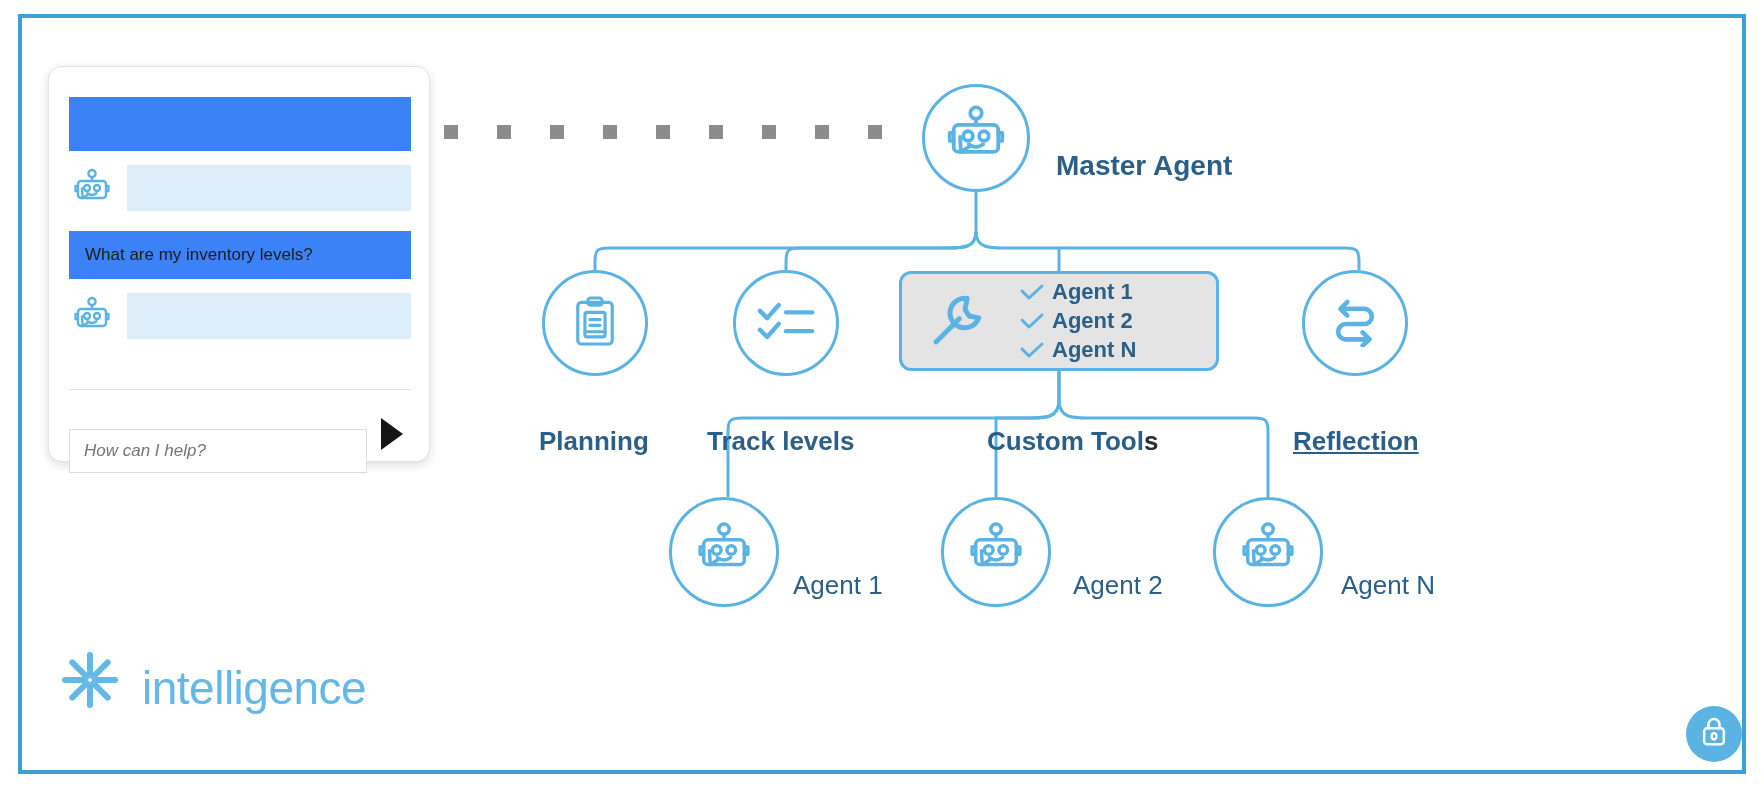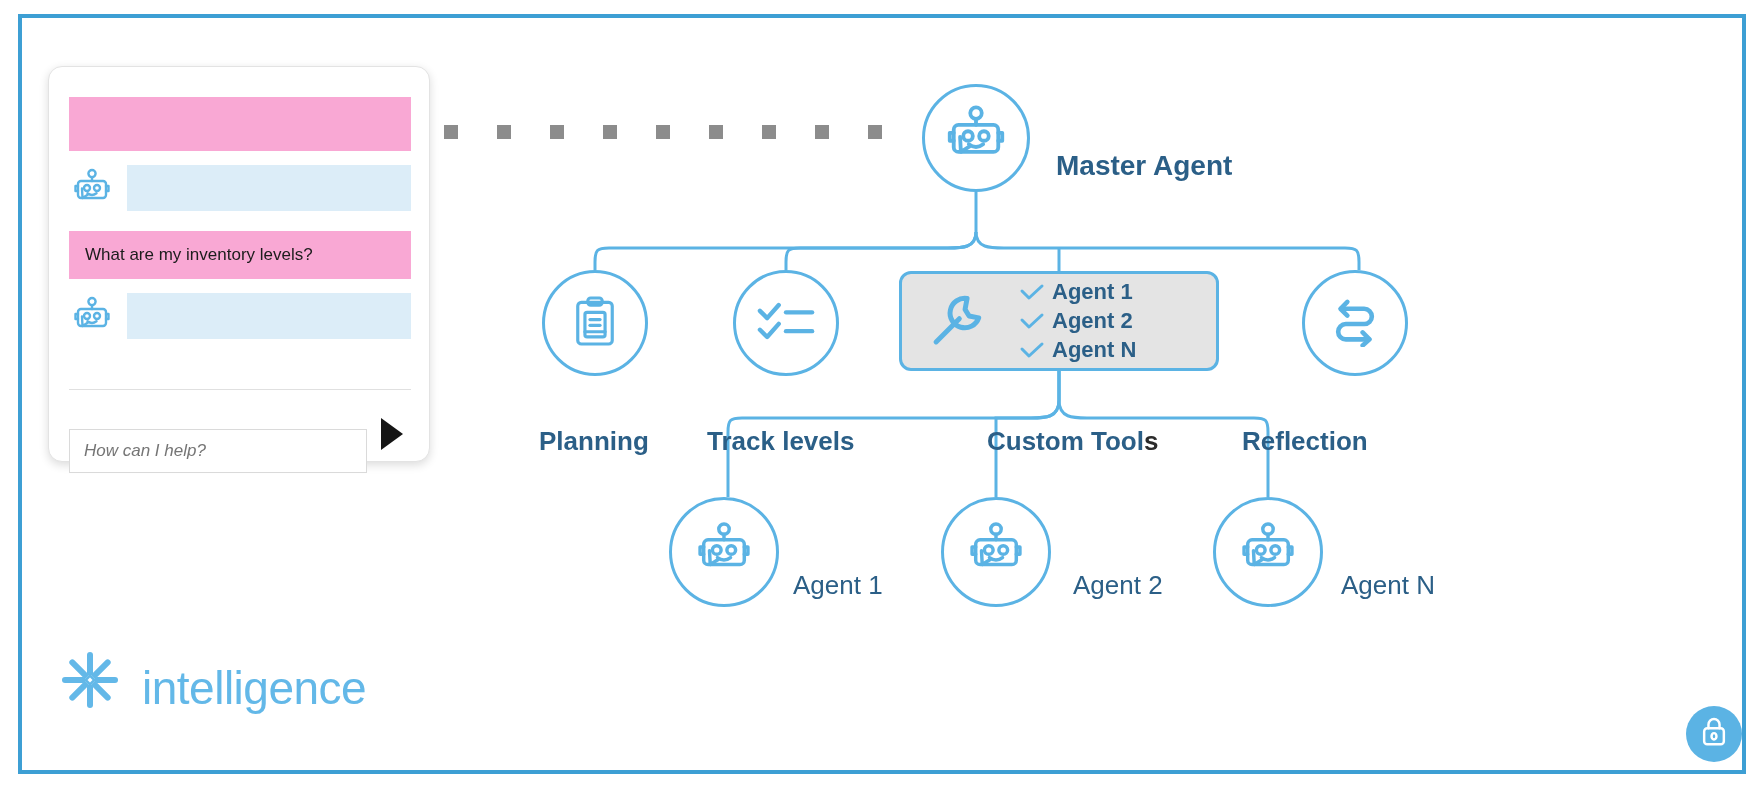--- a/index.html
+++ b/index.html
@@ -31,21 +31,21 @@
     left: 48px; top: 66px;
     width: 382px; height: 396px;
     background: #ffffff;
     border: 1px solid #e3e3e3;
     border-radius: 14px;
     box-shadow: 0 3px 10px rgba(0,0,0,0.14);
     padding: 0;
   }
   .chat-bar {
     position: absolute;
-    background: #f9a8d4;
+    background: #3b82f6;
   }
   #chat-topbar {
     left: 20px; top: 30px;
     width: 342px; height: 54px;
   }
   #chat-user-msg {
     left: 20px; top: 164px;
     width: 342px; height: 48px;
     display: flex; align-items: center;
     padding-left: 16px;
@@ -160,21 +160,21 @@
   
   #master-circle { left: 922px; top: 84px; width: 108px; height: 108px; }
   #master-label { left: 1056px; top: 114px; font-size: 28px; font-weight: bold; }
 
   
   #planning-circle { left: 542px; top: 270px; width: 106px; height: 106px; }
   #planning-label  { left: 539px; top: 390px; }
   #track-circle    { left: 733px; top: 270px; width: 106px; height: 106px; }
   #track-label     { left: 707px; top: 390px; }
   #reflect-circle  { left: 1302px; top: 270px; width: 106px; height: 106px; }
-  #reflect-label   { left: 1242px; top: 390px; }
+  #reflect-label   { left: 1293px; top: 390px; text-decoration: underline; }
 
   
   #tools-box {
     position: absolute;
     left: 899px; top: 271px;
     width: 320px; height: 100px;
     background: #e4e4e4;
     border: 3px solid #5bb3e4;
     border-radius: 12px;
     display: flex; align-items: center;

